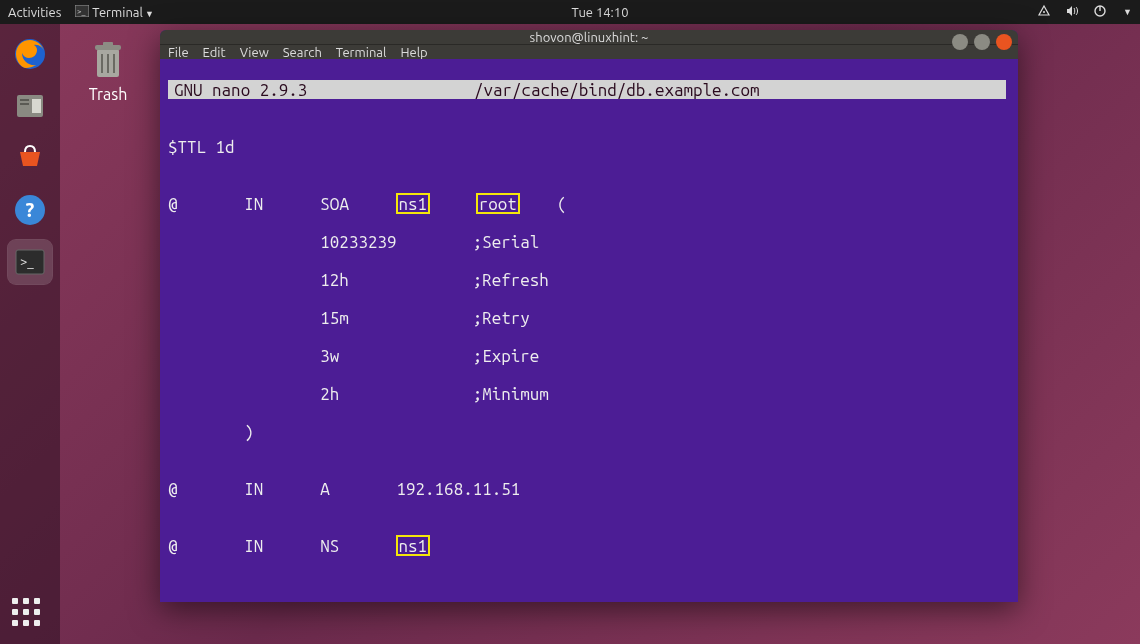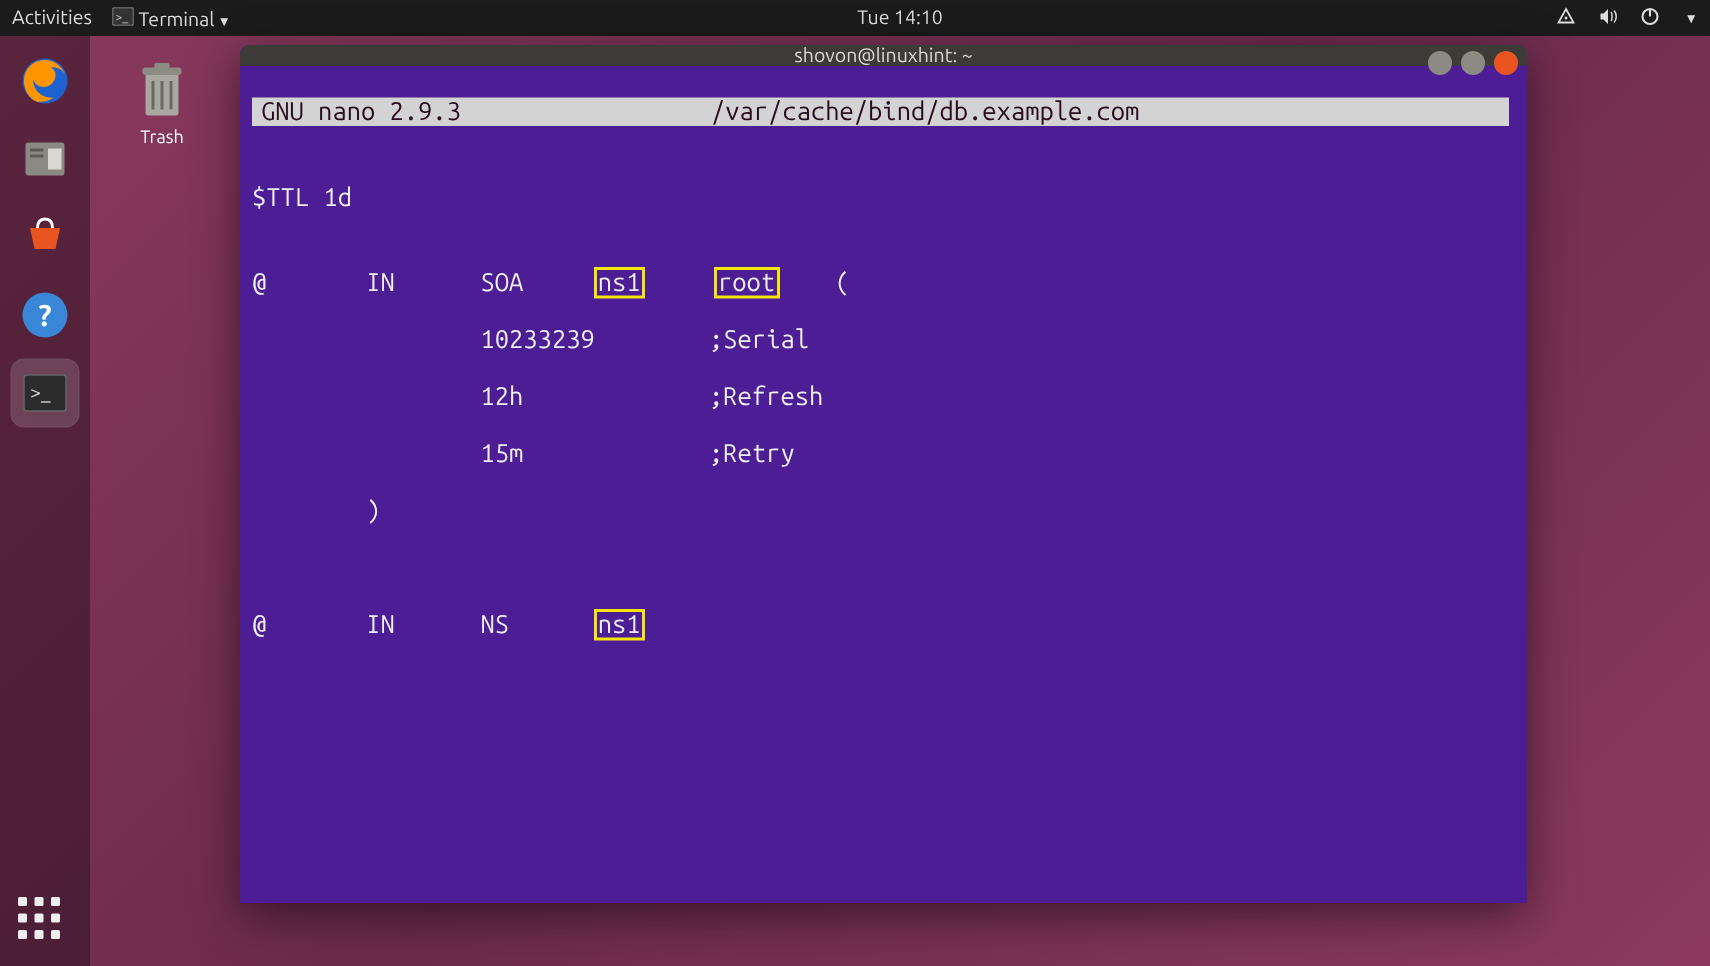--- a/index.html
+++ b/index.html
@@ -61,21 +61,21 @@
       gap: 5px;
       cursor: pointer;
     }
     .apps-button div { background: #eee; border-radius: 1px; width:6px; height:6px; }
     .desktop-icon {
       position: absolute;
       left: 78px; top: 38px;
       width: 60px;
       text-align: center;
       color: #fff;
-      font-size: 12px;
+      font-size: 16px;
     }
     .desktop-icon .trash-can {
       width: 44px; height: 44px; margin: 0 auto 3px;
       display:flex; align-items:center; justify-content:center;
     }
     .window {
       position: absolute;
       left: 160px; top: 30px;
       width: 858px;
       height: 572px;
@@ -237,31 +237,42 @@
 
 <div class="window">
   <div class="titlebar">
     <span>shovon@linuxhint: ~</span>
     <div class="win-controls">
       <div class="win-btn win-min"></div>
       <div class="win-btn win-max"></div>
       <div class="win-btn win-close"></div>
     </div>
   </div>
+  <div class="menubar">
+    <span class="menu-item">File</span>
+    <span class="menu-item">Edit</span>
+    <span class="menu-item">View</span>
+    <span class="menu-item">Search</span>
+    <span class="menu-item">Terminal</span>
+    <span class="menu-item">Help</span>
+  </div>
   <div class="term">
 <div class="nano-header"><span class="left">GNU nano 2.9.3</span><span class="center">/var/cache/bind/db.example.com</span></div>
 <div></div>
 <div>$TTL 1d</div>
 <div></div>
 <div><span>@</span>       <span>IN</span>      <span>SOA</span>     <span class="hl">ns1</span>     <span class="hl">root</span>    <span>(</span></div>
 <div>                <span>10233239</span>        <span>;Serial</span></div>
 <div>                <span>12h</span>             <span>;Refresh</span></div>
 <div>                <span>15m</span>             <span>;Retry</span></div>
+<div>                <span>3w</span>              <span>;Expire</span></div>
+<div>                <span>2h</span>              <span>;Minimum</span></div>
 <div>        <span>)</span></div>
 <div></div>
+<div><span>@</span>       <span>IN</span>      <span>A</span>       <span>192.168.11.51</span></div>
 <div></div>
 <div><span>@</span>       <span>IN</span>      <span>NS</span>      <span class="hl">ns1</span></div>
 <div></div>
 
 
 
 <div></div>
 
 
 <div></div>

